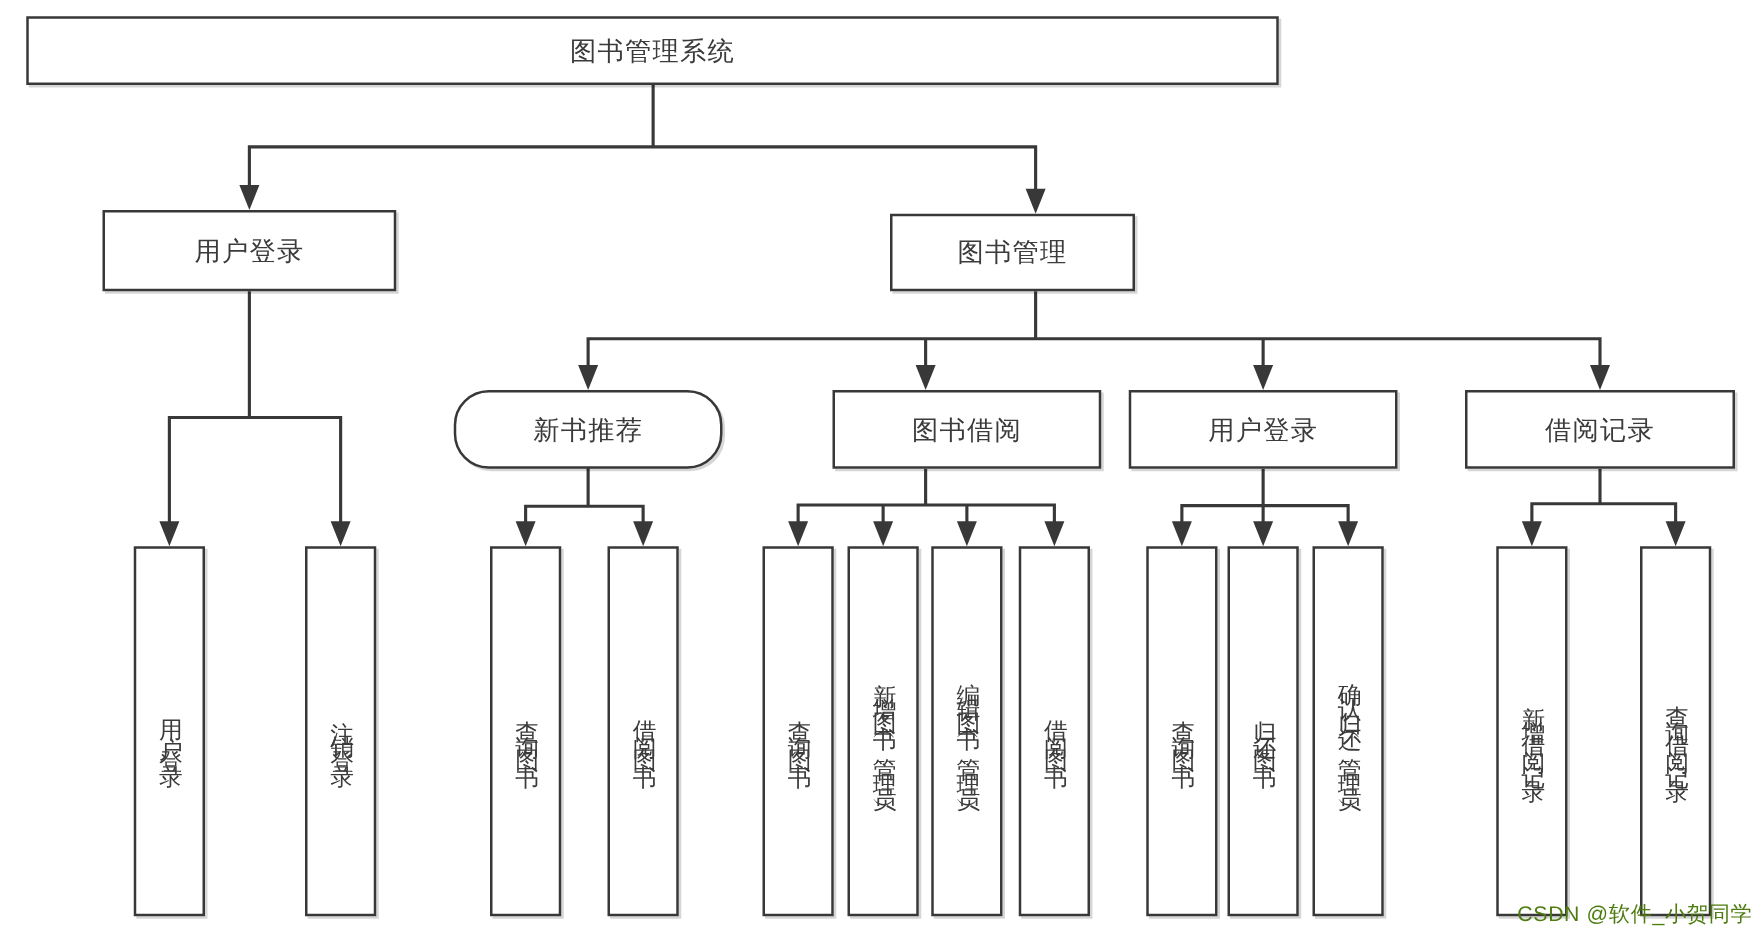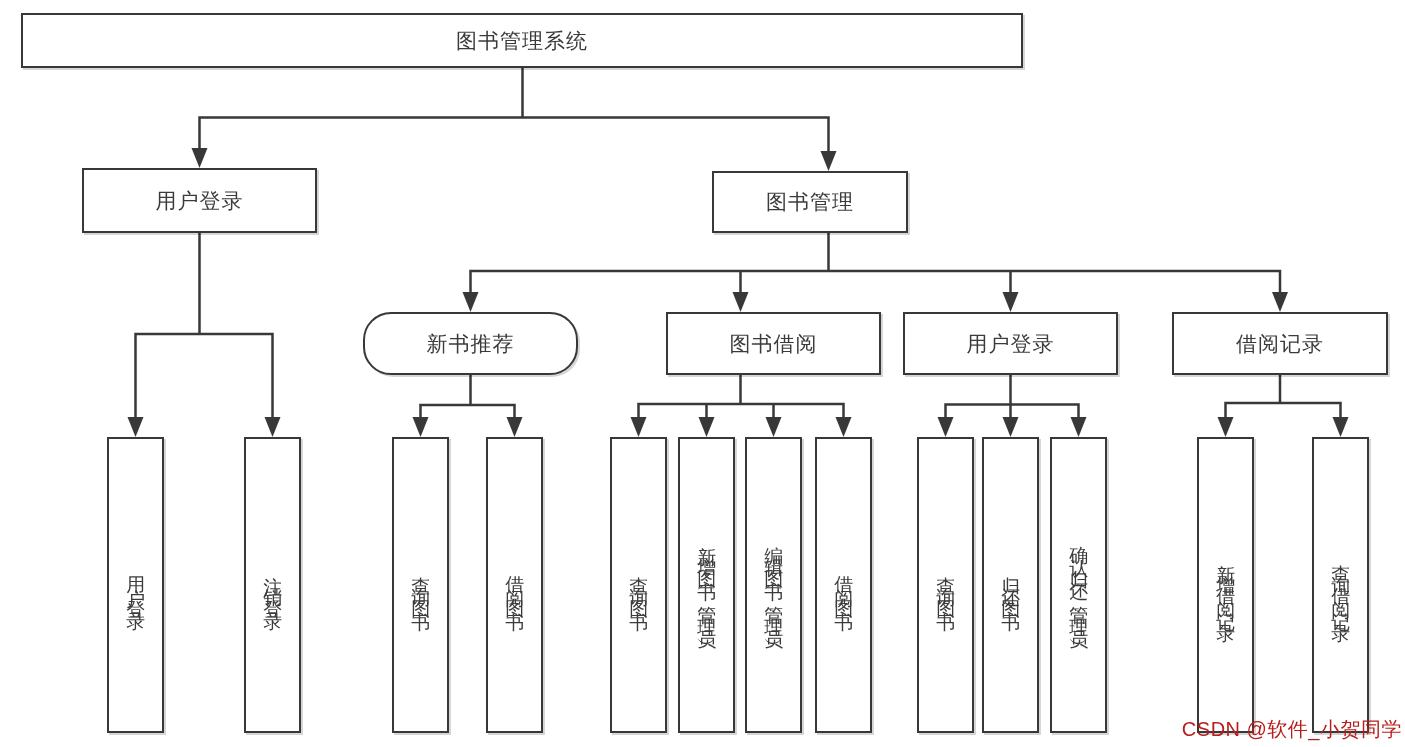--- a/index.html
+++ b/index.html
@@ -31,22 +31,22 @@
   .leaf {
     writing-mode: vertical-rl;
     font-size: 19px;
     letter-spacing: 12px;
     line-height: 1.6;
   }
   .watermark {
     position: absolute;
     right: 3px;
     bottom: 4px;
-    font-size: 20px;
-    color: #b91c1c;
+    font-size: 17px;
+    color: #4d7c0f;
     letter-spacing: 0.5px;
   }
 </style>
 </head>
 <body>
 
 <div class="stage">
 
   <svg class="connectors" viewBox="0 0 1405 747" aria-hidden="true">
     <g stroke="#383838" stroke-width="2.5" fill="none" stroke-linecap="square">

